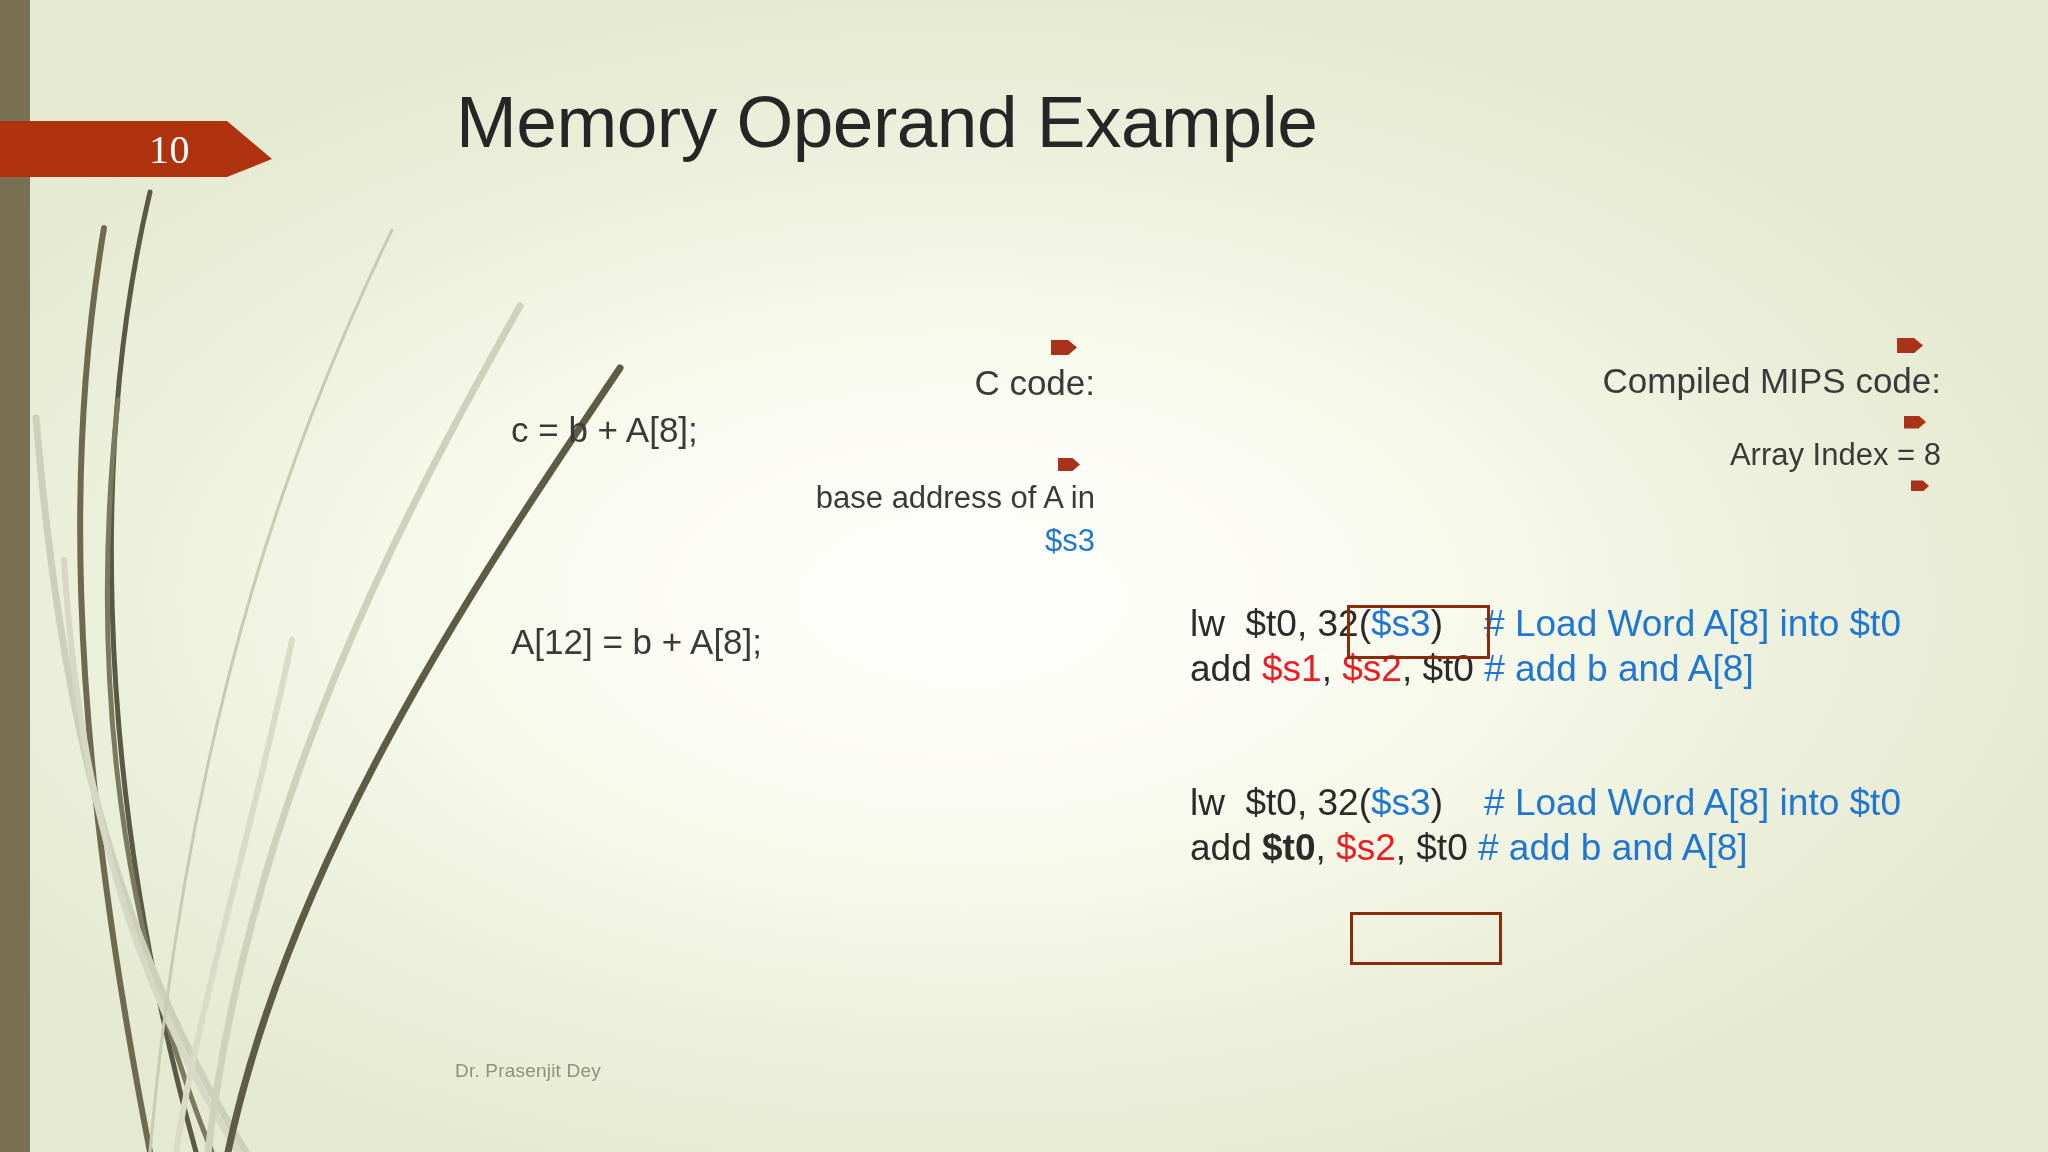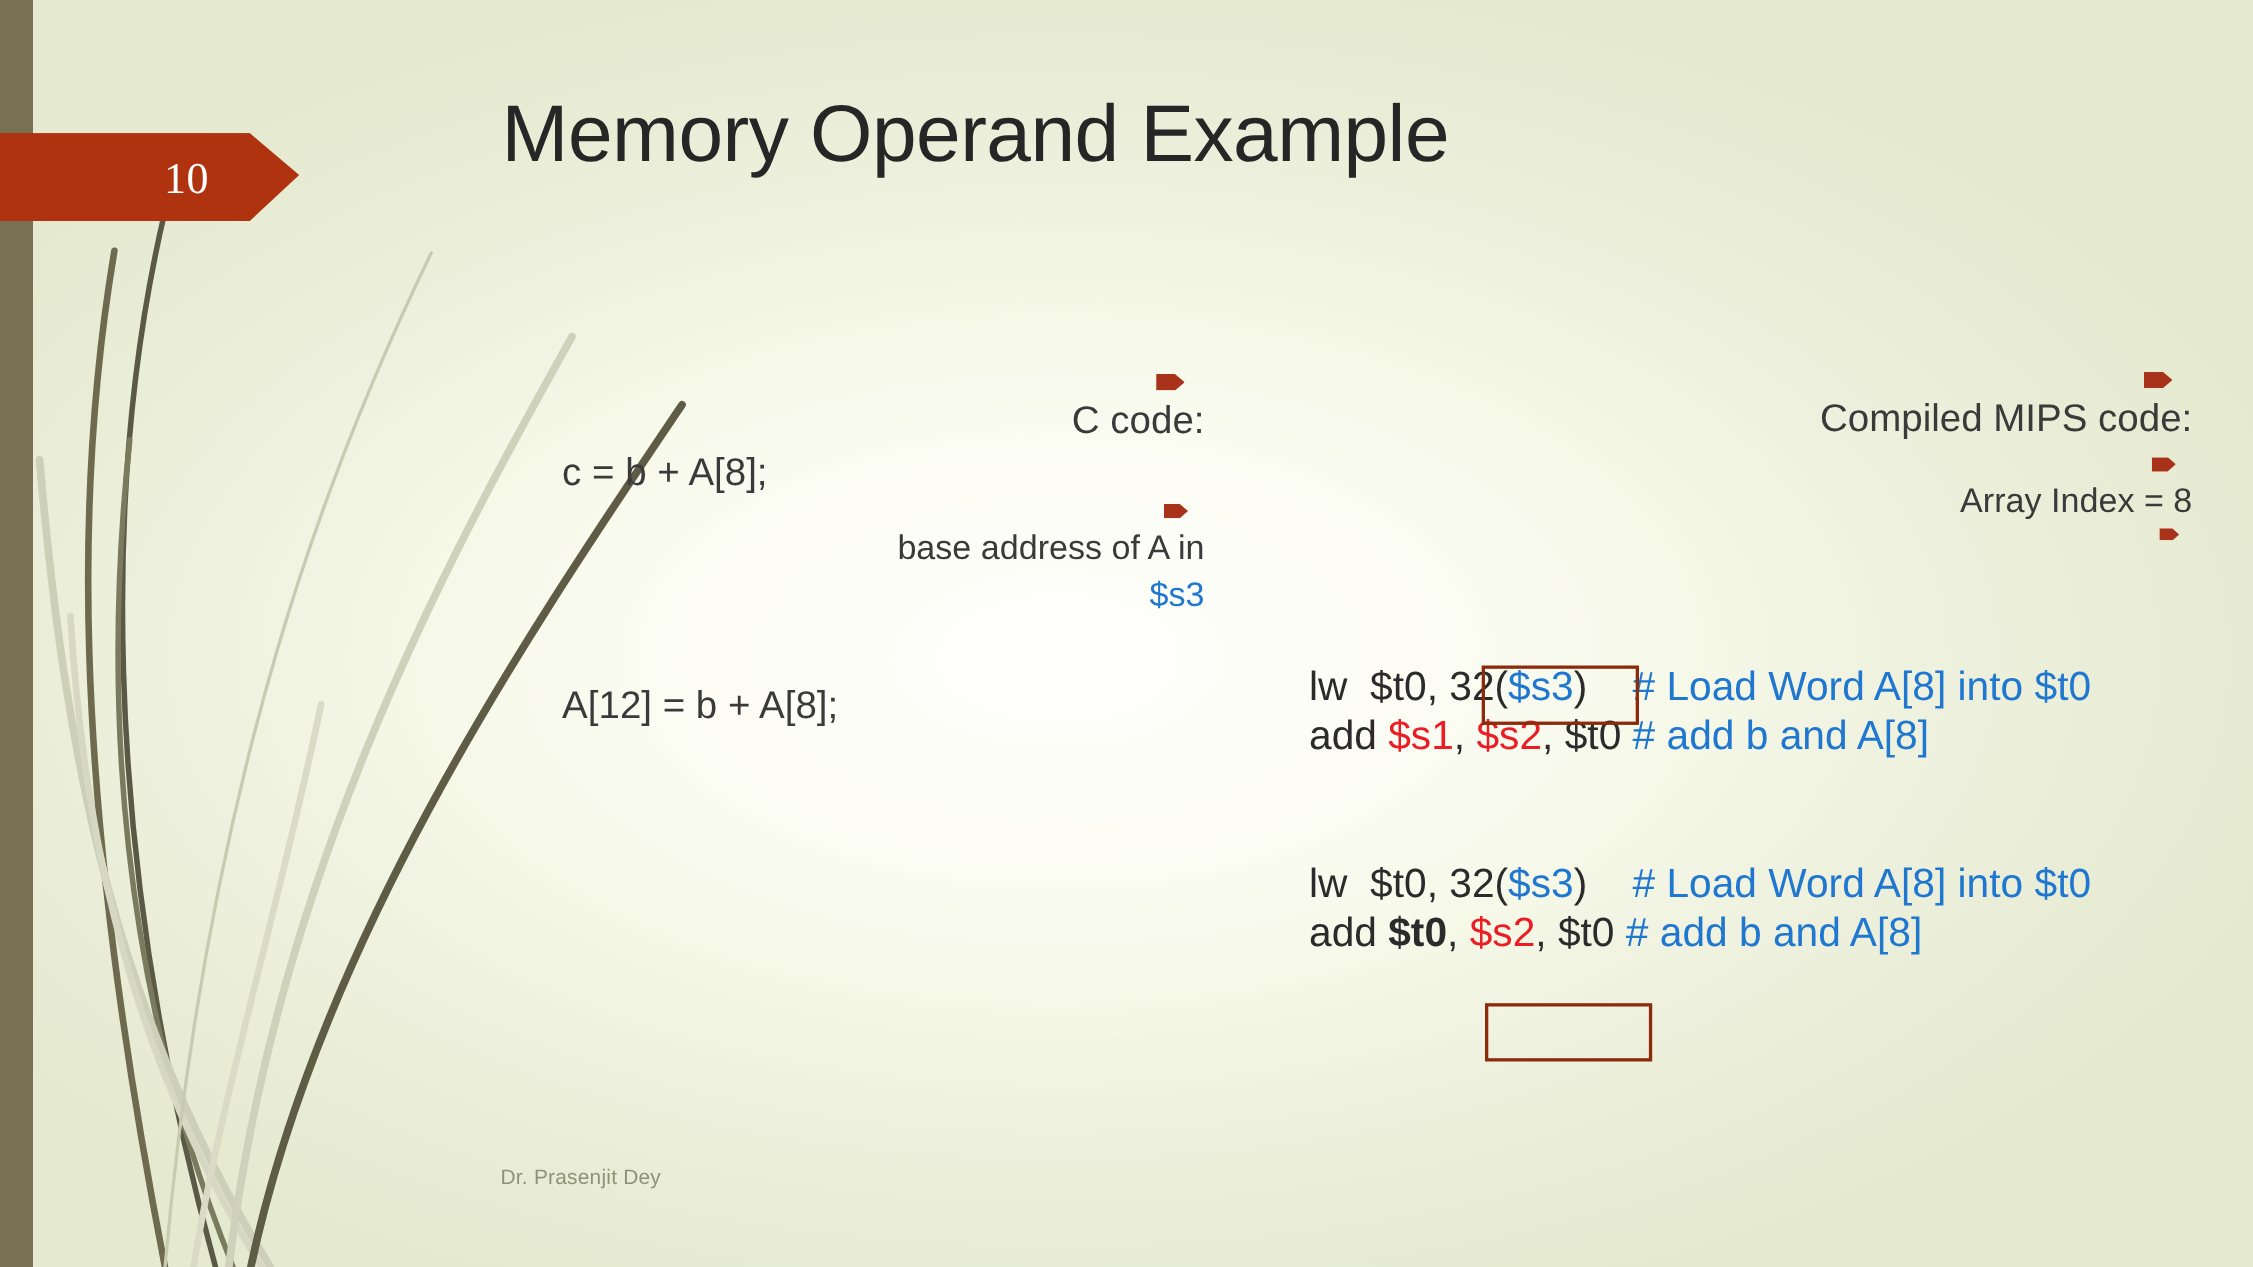--- a/index.html
+++ b/index.html
@@ -26,21 +26,21 @@
     position:absolute; left:0; top:0; width:30px; height:1152px;
     background:#796f52;
   }
 
   
   .grass { position:absolute; left:0; top:0; width:640px; height:1152px; pointer-events:none; }
 
   
   .pennant {
     position:absolute; left:0; top:121px;
-    width:272px; height:80px;
+    width:272px; height:56px;
     background:#b0330f;
     clip-path:polygon(0 0, 227px 0, 272px 38px, 227px 100%, 0 100%);
     display:flex; align-items:center; justify-content:flex-end;
   }
   .pennant-num {
     color:#ffffff;
     font-size:40px;
     font-weight:400;
     letter-spacing:.5px;
     padding-right:82px;
@@ -80,21 +80,21 @@
   }
   .plain-line {
     font-size:35px; color:#3a3a3a; margin-left:56px; line-height:1.33;
   }
   .lvl2 {
     font-size:31px; color:#3a3a3a; margin-left:56px; line-height:1.40;
   }
   .gap-a { height:56px; }
 
   
-  .col-right { position:absolute; left:1193px; top:343px; width:800px; }
+  .col-right { position:absolute; left:1141px; top:343px; width:800px; }
   .r-lvl1 { font-size:35px; color:#3a3a3a; line-height:1.33; }
   .r-lvl2 { font-size:31px; color:#3a3a3a; margin-left:62px; margin-top:16px; line-height:1.35; }
   .r-lvl3 { font-size:24px; color:#3a3a3a; margin-left:130px; margin-top:10px; line-height:1.38; }
 
   
   .code-block { position:absolute; font-size:37px; color:#3a3a3a; white-space:nowrap; }
   .code-line { line-height:1.22; display:block; white-space:pre; }
   #code-block-1 { left:1190px; top:601px; }
   #code-block-2 { left:1190px; top:780px; }
   #code-block-3 { left:1190px; top:898px; }

